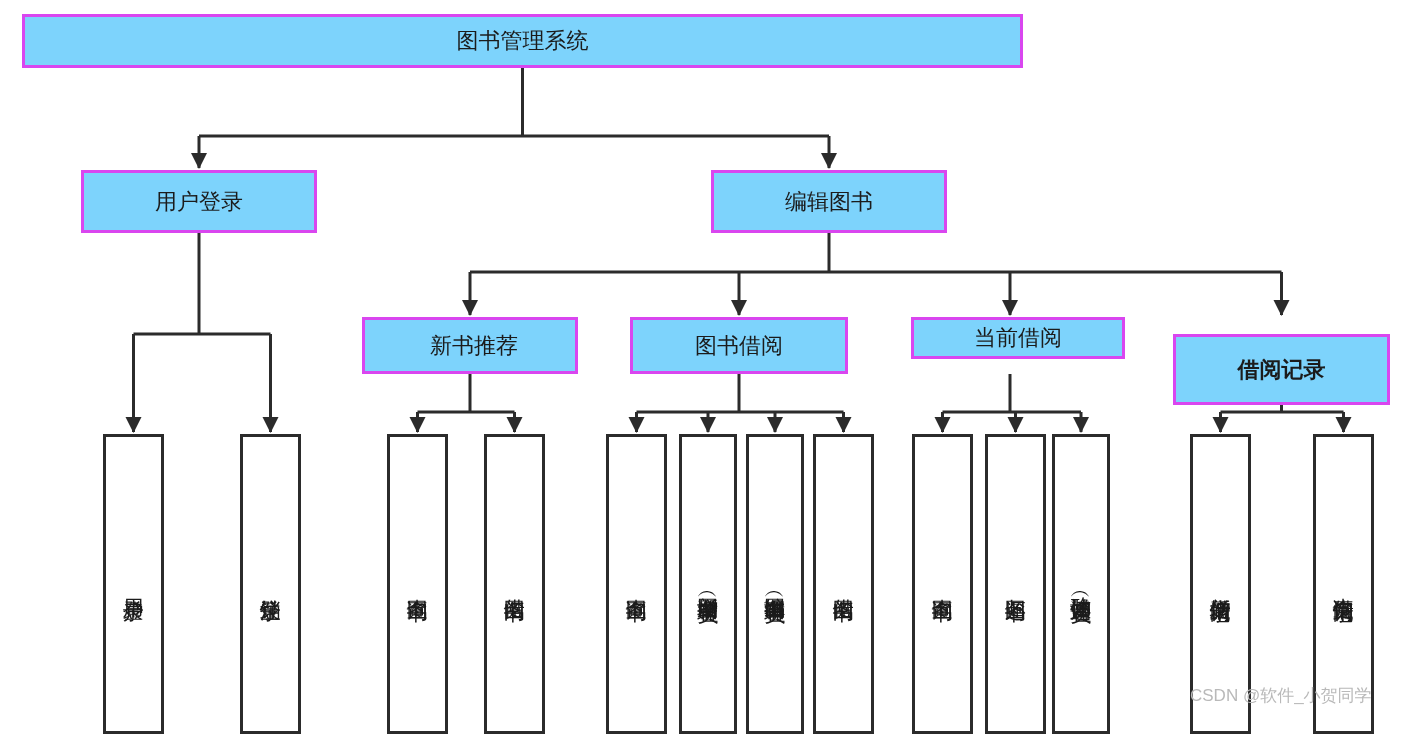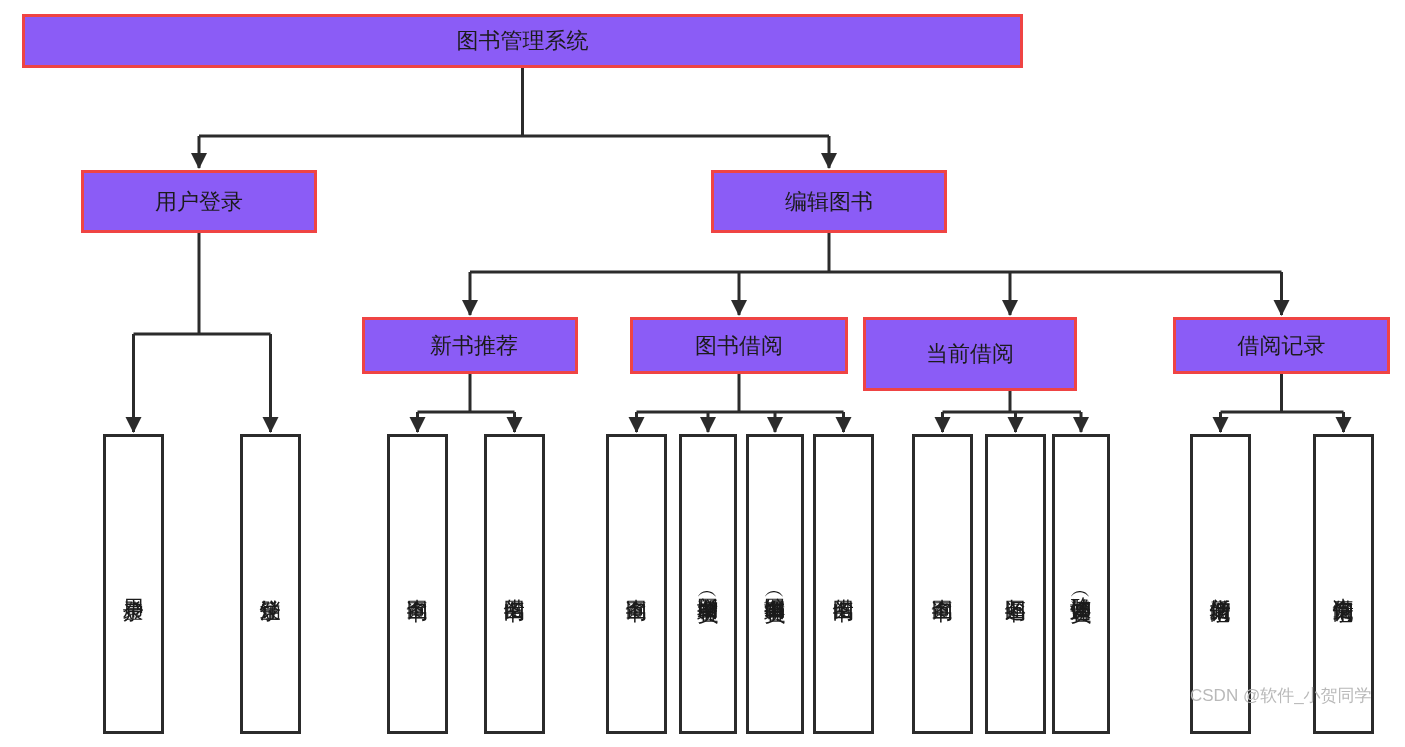--- a/index.html
+++ b/index.html
@@ -3,21 +3,21 @@
 <meta charset="utf-8">
 <style>
   html,body{margin:0;padding:0;background:#ffffff;}
   body{font-family:"Liberation Sans","DejaVu Sans",sans-serif;}
   #canvas{position:relative;width:1405px;height:747px;background:#ffffff;overflow:hidden;}
   #diagram{position:absolute;left:0;top:0;width:1405px;height:747px;}
   .link{stroke:#2b2b2b;stroke-width:3;fill:none;}
   .arrow-head{fill:#2b2b2b;stroke:none;}
   .vert-box{position:absolute;display:flex;align-items:center;justify-content:center;box-sizing:border-box;}
   .vert-text{writing-mode:vertical-rl;text-orientation:upright;font-size:21px;line-height:1.02;color:#1b1b1b;letter-spacing:1px;text-align:center;white-space:nowrap;font-family:"Liberation Sans","DejaVu Sans",sans-serif;}
-  .flat-box{position:absolute;display:flex;align-items:center;justify-content:center;box-sizing:border-box;border:3px solid #ef4444;background:#8b5cf6;color:#1b1b1b;font-size:22px;}
+  .flat-box{position:absolute;display:flex;align-items:center;justify-content:center;box-sizing:border-box;border:3px solid #d946ef;background:#7dd3fc;color:#1b1b1b;font-size:22px;}
   .watermark{position:absolute;color:#b9b9b9;font-size:17px;white-space:nowrap;font-family:"Liberation Sans","DejaVu Sans",sans-serif;}
 </style>
 </head>
 <body>
 
 <div id="canvas">
 
   <svg id="diagram" viewBox="0 0 1405 747" xmlns="http://www.w3.org/2000/svg">
     <g id="edges">
         <path d="M 522.5 68 L 522.5 136" class="link"></path>
@@ -85,24 +85,24 @@
       </div>
       <div class="flat-box" style="left: 711px; top: 170px; width: 236px; height: 63px;">
         <span>编辑图书</span>
       </div>
       <div class="flat-box" style="left: 362px; top: 317px; width: 216px; height: 57px; padding-left: 8px;">
         <span>新书推荐</span>
       </div>
       <div class="flat-box" style="left: 630px; top: 317px; width: 218px; height: 57px;">
         <span>图书借阅</span>
       </div>
-      <div class="flat-box" style="left: 863px; top: 317px; width: 214px; height: 74px; text-align: right;">
+      <div class="flat-box" style="left: 911px; top: 317px; width: 214px; height: 42px; text-align: right;">
         <span>当前借阅</span>
       </div>
-      <div class="flat-box" style="left: 1173px; top: 317px; width: 217px; height: 57px;">
+      <div class="flat-box" style="left: 1173px; top: 334px; width: 217px; height: 71px; font-weight: bold;">
         <span>借阅记录</span>
       </div>
     </div>
   <div id="leaf-nodes">
       <div class="vert-box" style="left: 103px; top: 434px; width: 61px; height: 300px; border: 3px solid rgb(43, 43, 43); background: rgb(255, 255, 255);">
         <div class="vert-text">用户登录</div>
       </div>
       <div class="vert-box" style="left: 240px; top: 434px; width: 61px; height: 300px; border: 3px solid rgb(43, 43, 43); background: rgb(255, 255, 255);">
         <div class="vert-text">注销登录</div>
       </div>

